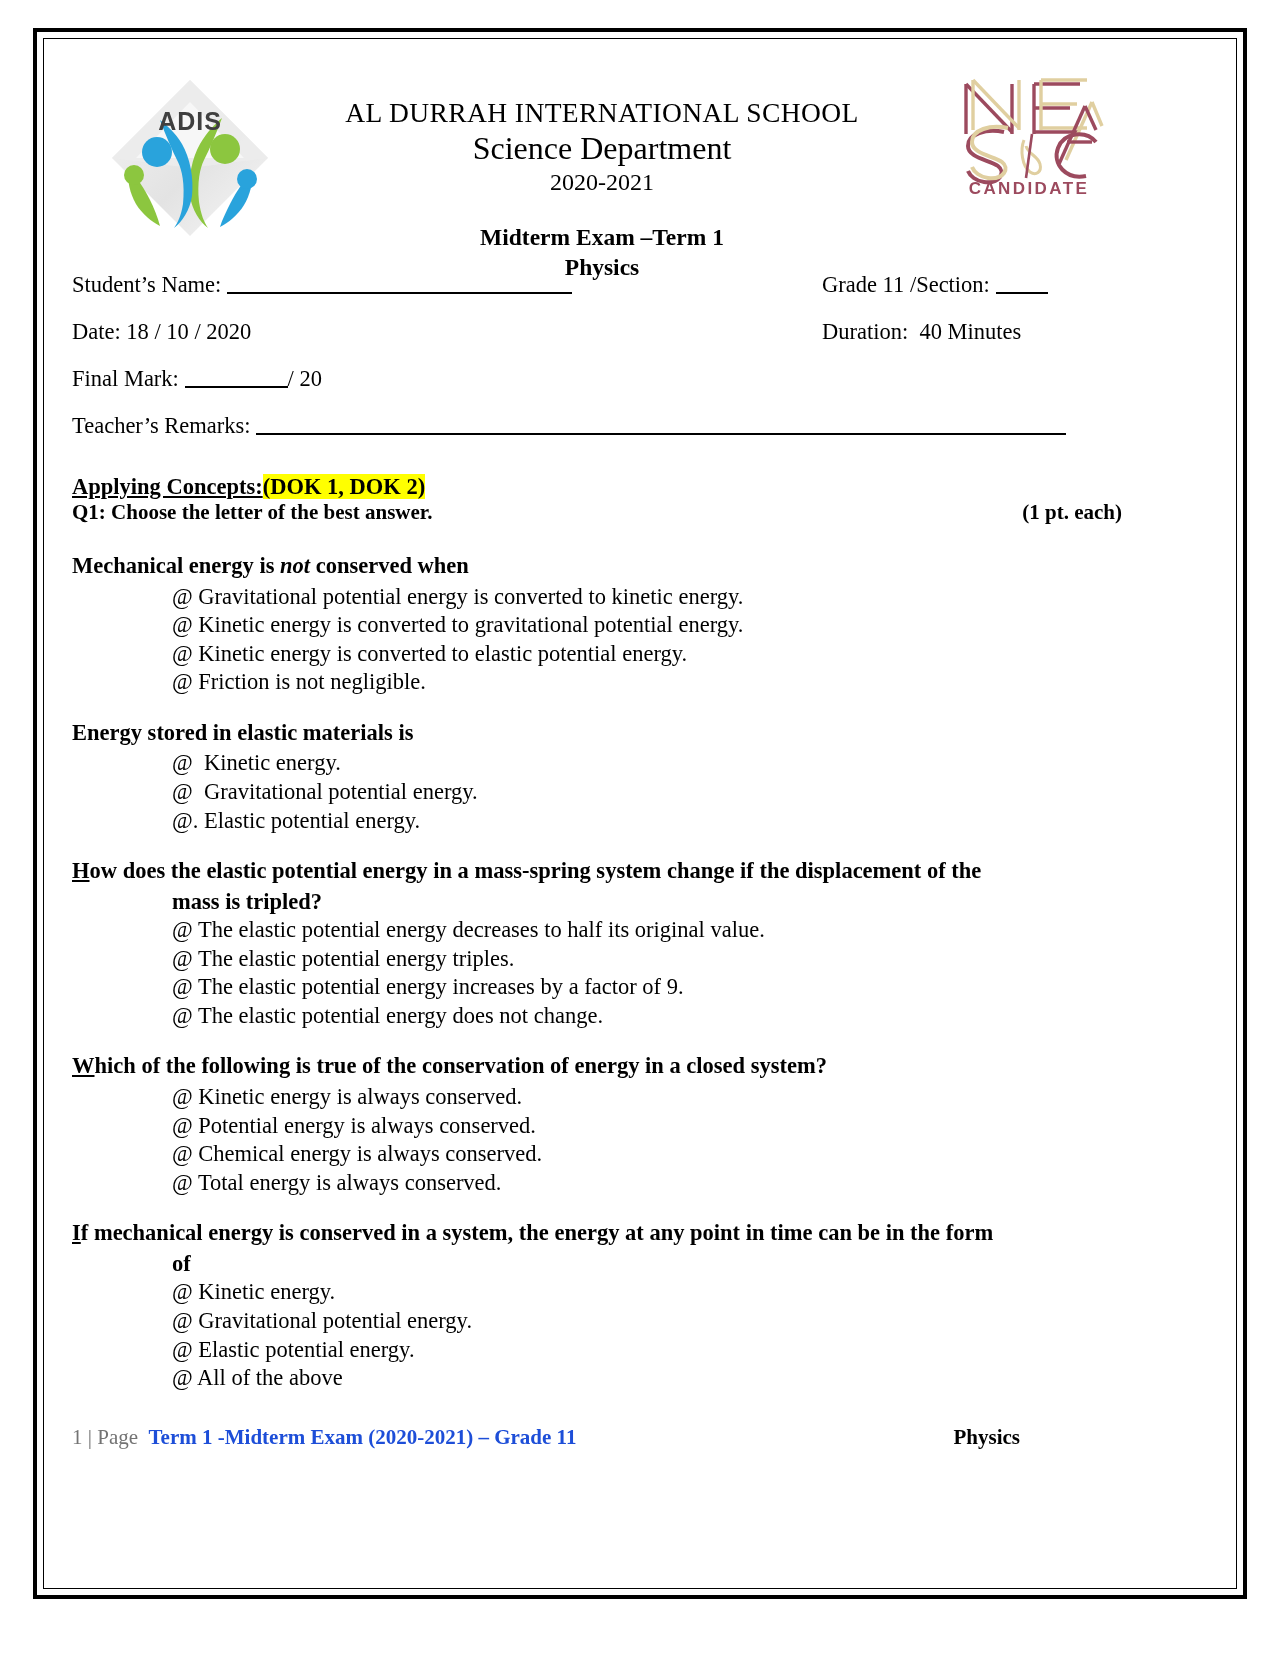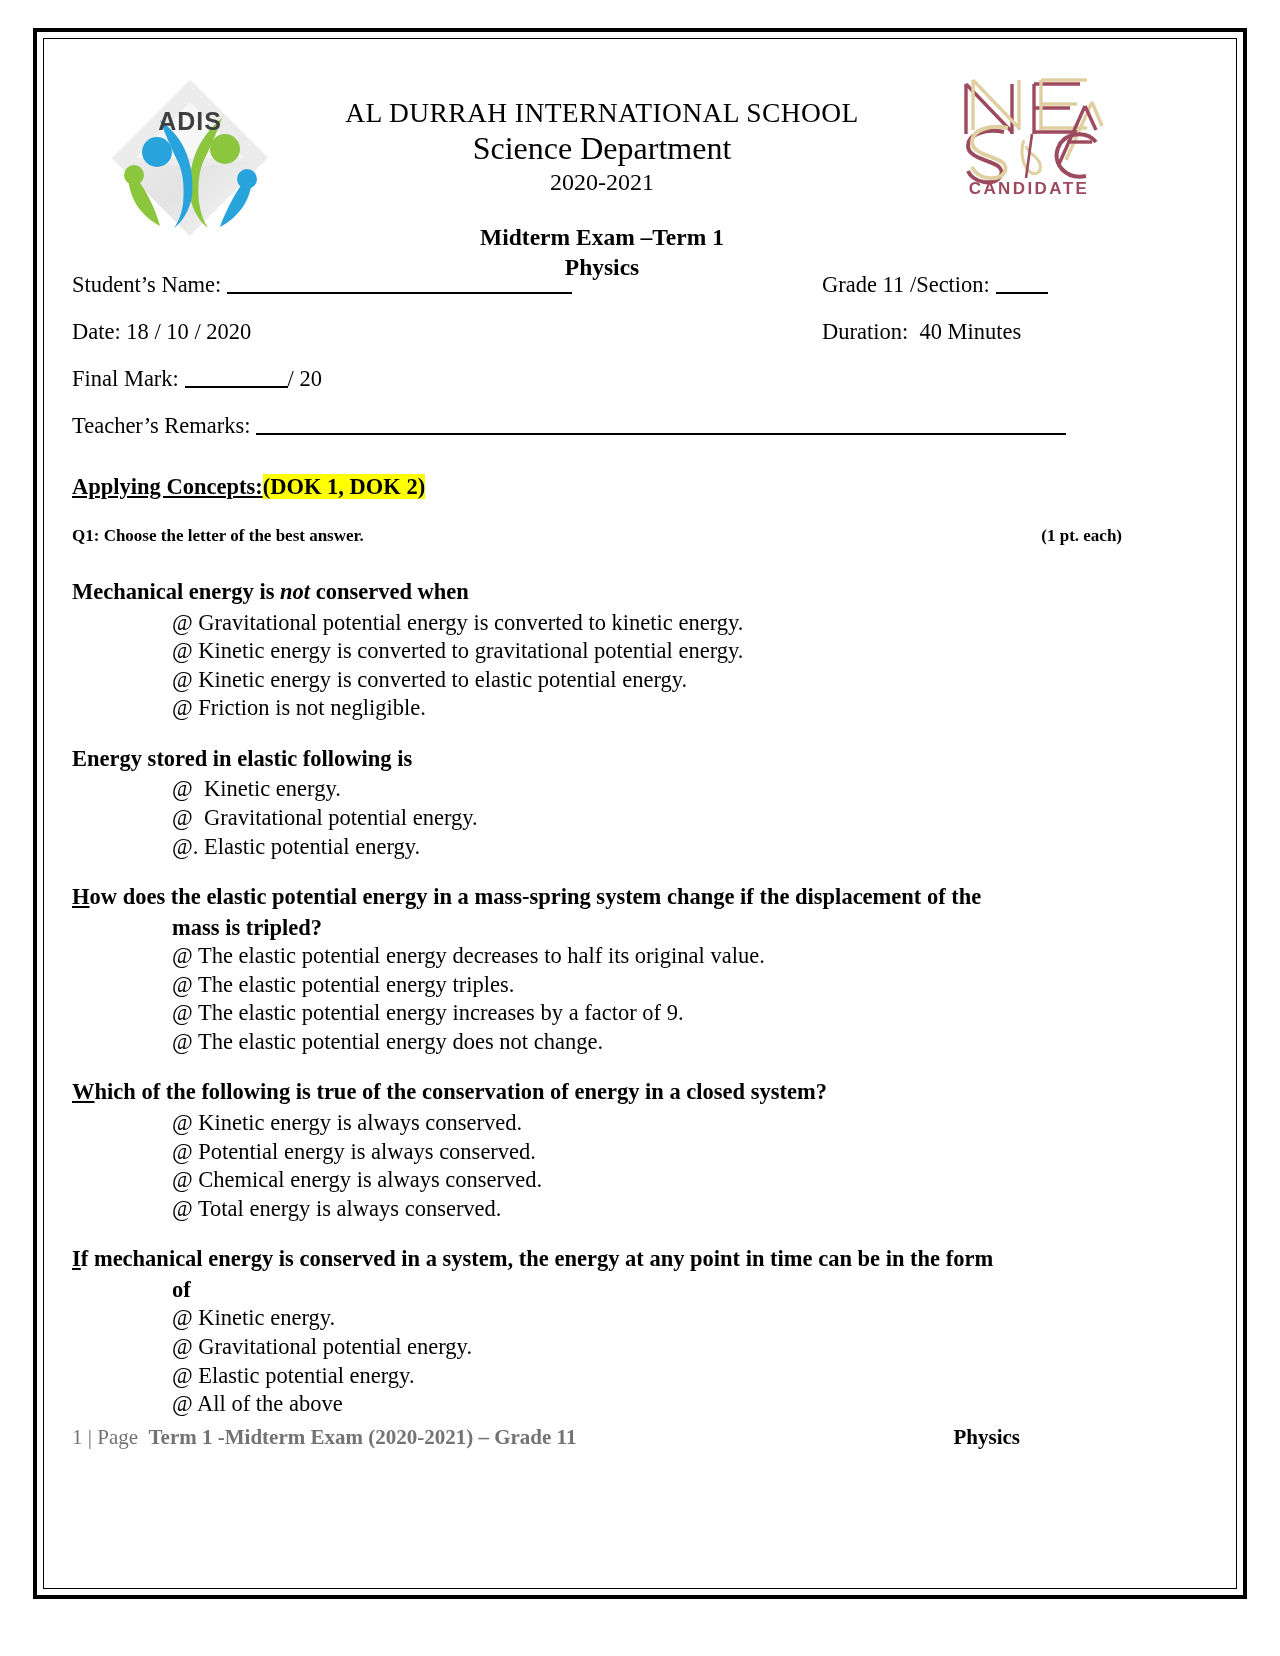--- a/index.html
+++ b/index.html
@@ -136,24 +136,23 @@
     font-size: 22.5px;
     white-space: nowrap;
   }
   .section-heading .ul { text-decoration: underline; }
   .section-heading .hl {
     background: #ffff00;
   }
 
   .q-lead {
     position: relative;
-    margin-top: 26px;
     margin-left: 10px;
     font-weight: bold;
-    font-size: 17px;
+    font-size: 21px;
     height: 30px;
   }
   .q-lead .pts {
     position: absolute;
     right: 0;
     top: 0;
   }
 
   
   .question {
@@ -196,21 +195,21 @@
     height: 36px;
     font-size: 21px;
   }
   .footer-pagenum { color: #737373; }
   .footer-left {
     position: absolute;
     left: 0;
     top: 0;
     white-space: nowrap;
   }
-  .footer-title { font-weight: bold; color: #737373; }
+  .footer-title { font-weight: bold; color: #1d4ed8; }
   .footer-right {
     position: absolute;
     right: 62px;
     top: 0;
     font-weight: bold;
   }
 </style>
 </head>
 <body>
 
@@ -332,21 +331,21 @@
     <div class="stem"><span>Mechanical energy is </span><span class="ital">not</span><span> conserved when</span></div>
     <ul class="options">
       <li class="option">@ Gravitational potential energy is converted to kinetic energy.</li>
       <li class="option">@ Kinetic energy is converted to gravitational potential energy.</li>
       <li class="option">@ Kinetic energy is converted to elastic potential energy.</li>
       <li class="option">@ Friction is not negligible.</li>
     </ul>
   </div>
 
   <div class="question">
-    <div class="stem">Energy stored in elastic following is</div>
+    <div class="stem">Energy stored in elastic materials is</div>
     <ul class="options">
       <li class="option">@  Kinetic energy.</li>
       <li class="option">@  Gravitational potential energy.</li>
       <li class="option">@. Elastic potential energy.</li>
     </ul>
   </div>
 
   <div class="question">
     <div class="stem wrap"><span class="u1">H</span><span>ow does the elastic potential energy in a mass-spring system change if the displacement of the</span></div>
     <div class="stem-cont">mass is tripled?</div>

